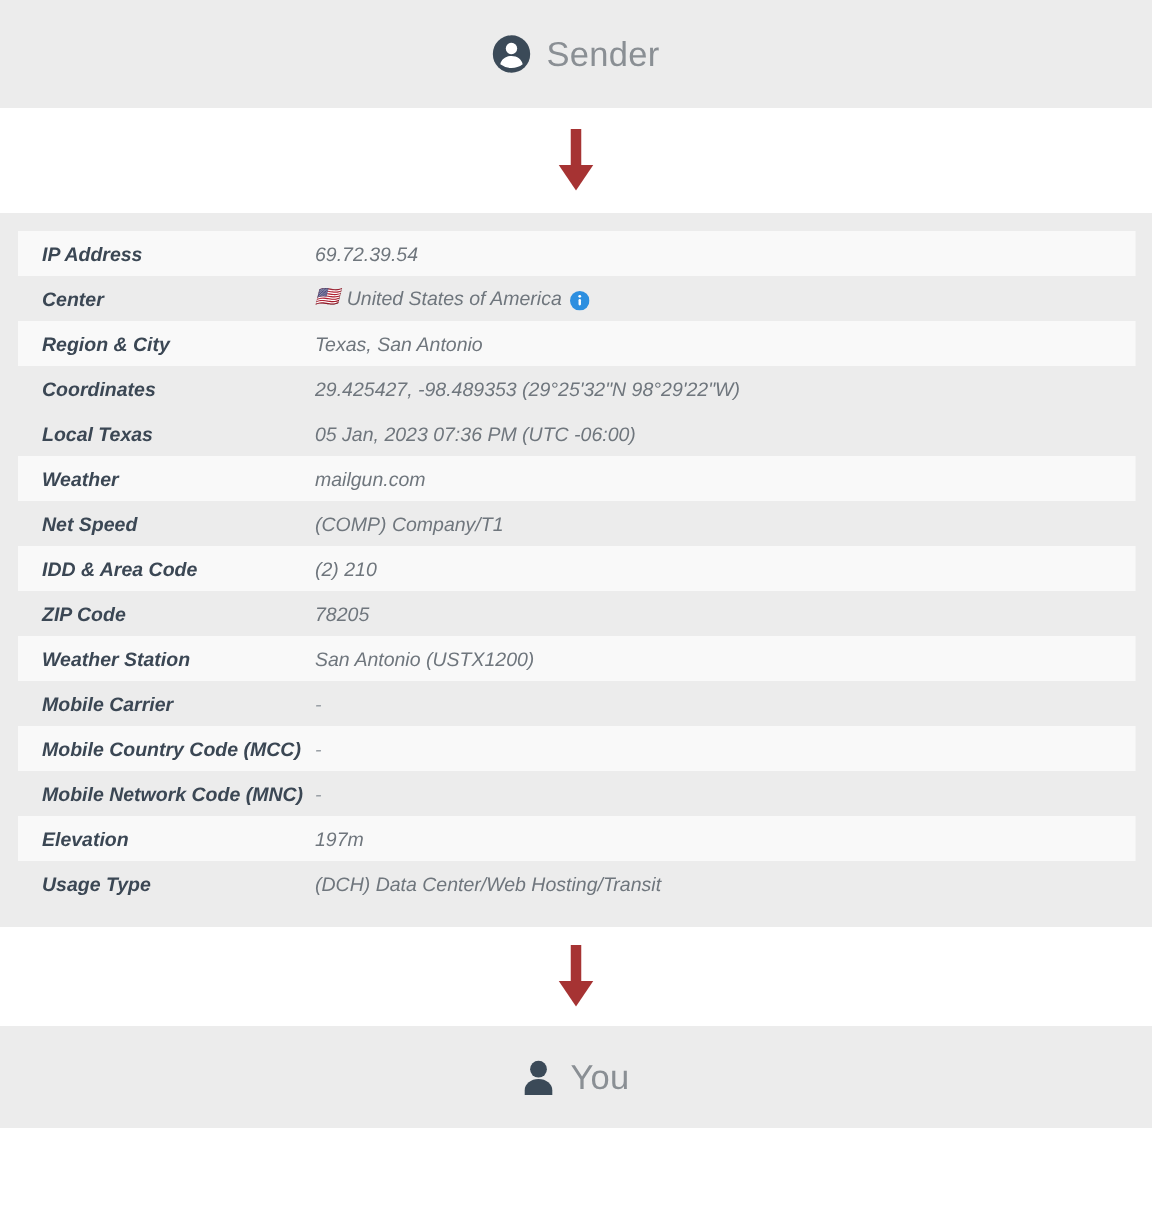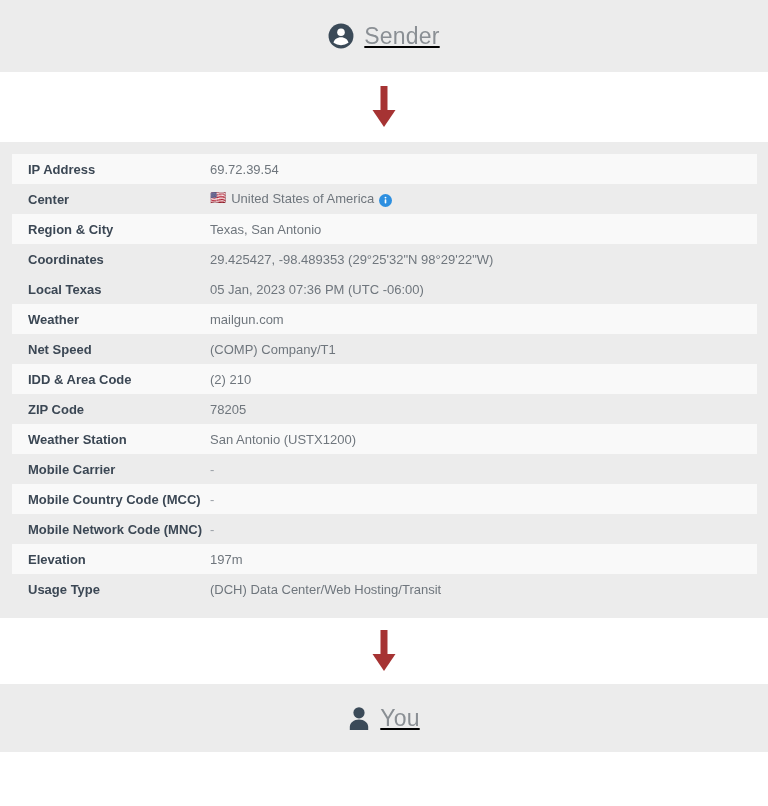--- a/index.html
+++ b/index.html
@@ -25,21 +25,20 @@
     box-sizing: border-box;
   }
   .band-sender { height: 72px; }
   .band-you    { height: 68px; }
 
   .band-inner {
     display: flex;
     align-items: center;
     justify-content: center;
     gap: 10px;
-    text-decoration: underline;
   }
   .band-label {
     font-size: 23px;
     color: #8a8f94;
     font-weight: 400;
     letter-spacing: 0.2px;
     line-height: 1;
   }
 
   
@@ -70,20 +69,21 @@
     width: 26px;
     height: 42px;
     display: block;
   }
 
   
   .table-wrap {
     background: #ececec;
     padding: 12px 11px 14px 12px;
     box-sizing: border-box;
+    font-style: italic;
   }
   .info-table {
     width: 100%;
     border-collapse: collapse;
     table-layout: fixed;
   }
   .info-table tr {
     background: transparent;
   }
   .info-table tr.stripe {

